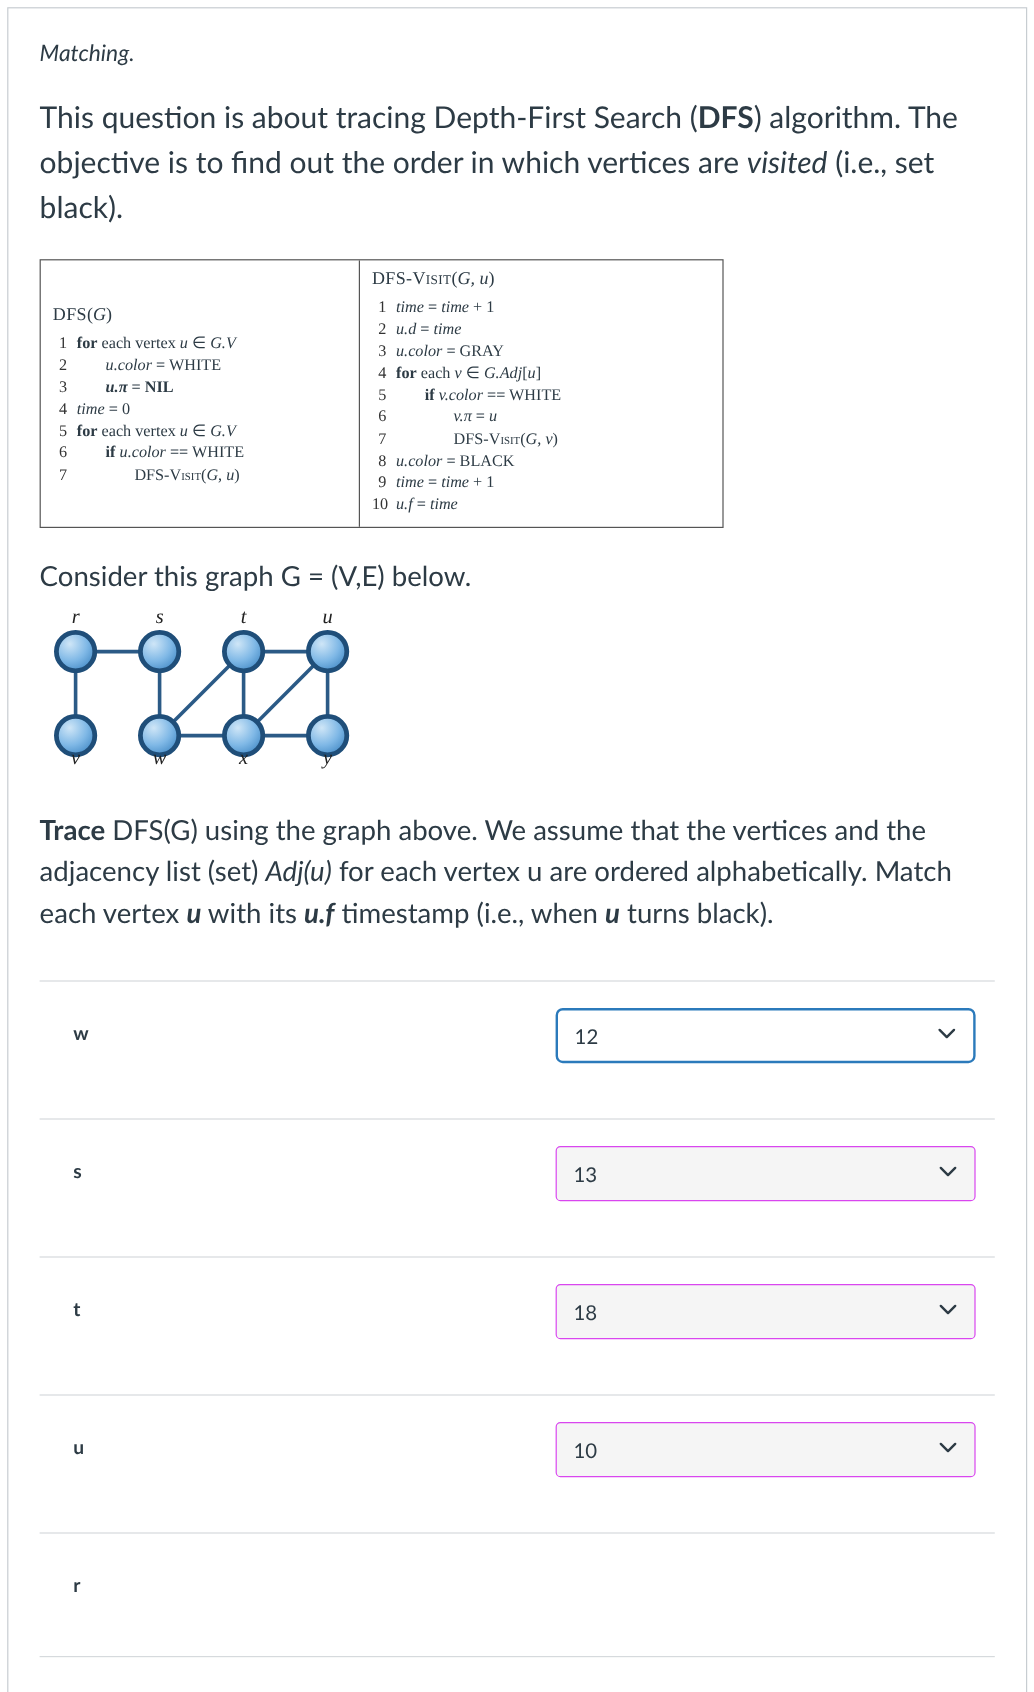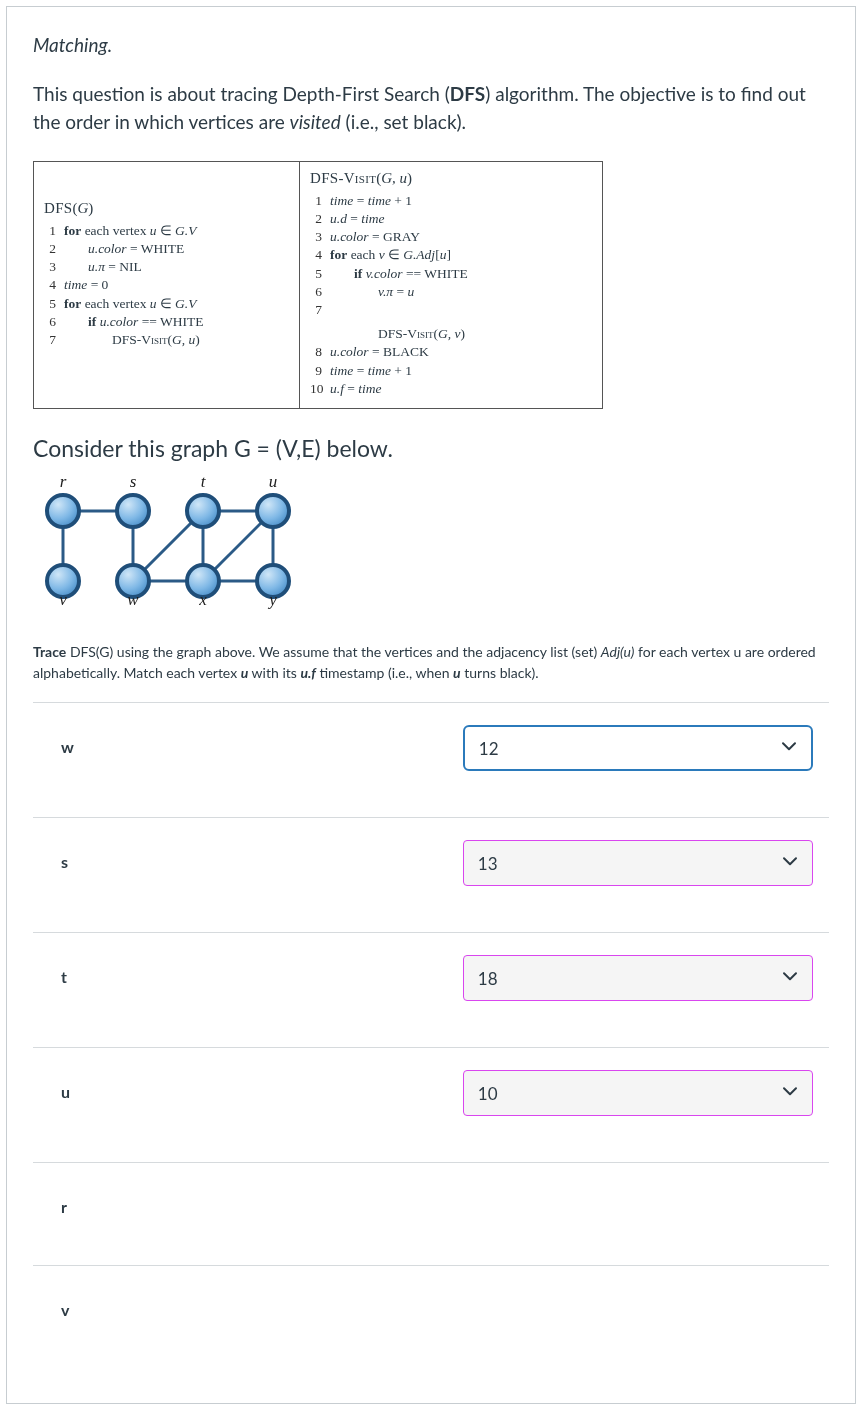--- a/index.html
+++ b/index.html
@@ -19,21 +19,21 @@
     width: 850px;
     min-height: 1398px;
     background: #fff;
   }
   .title {
     font-style: italic;
     font-size: 19px;
     margin-bottom: 20px;
   }
   .intro {
-    font-size: 19px;
+    font-size: 25px;
     margin-bottom: 24px;
   }
   .intro b { font-weight: 700; }
   .intro i, .intro em { font-style: italic; }
 
   
   .algo-wrap {
     display: flex;
     border: 1px solid #555;
     width: 570px;
@@ -70,22 +70,22 @@
 
   .subhead {
     font-size: 23px;
     margin-bottom: 10px;
   }
 
   
   .graph-svg { margin-bottom: 20px; }
 
   .task {
-    font-size: 14px;
-    margin-bottom: 19px;
+    font-size: 23px;
+    margin-bottom: 40px;
   }
 
   
   .match-table {
     width: 100%;
   }
   .match-row {
     display: flex;
     align-items: flex-start;
     border-top: 1px solid #d6dadd;
@@ -145,21 +145,21 @@
           <div class="pline">
             <span class="num">1</span>
             <span class="code" style="padding-left: 0px;"><span class="kw">for</span> each vertex <span class="var">u</span> ∈ <span class="var">G.V</span></span>
           </div>
           <div class="pline">
             <span class="num">2</span>
             <span class="code" style="padding-left: 24px;"><span class="var">u.color</span> = WHITE</span>
           </div>
           <div class="pline">
             <span class="num">3</span>
-            <span class="code" style="padding-left: 24px;"><span class="var">u.π</span> = NIL</span>
+            <span class="code" style="padding-left: 24px; font-weight: bold;"><span class="var">u.π</span> = NIL</span>
           </div>
           <div class="pline">
             <span class="num">4</span>
             <span class="code" style="padding-left: 0px;"><span class="var">time</span> = 0</span>
           </div>
           <div class="pline">
             <span class="num">5</span>
             <span class="code" style="padding-left: 0px;"><span class="kw">for</span> each vertex <span class="var">u</span> ∈ <span class="var">G.V</span></span>
           </div>
           <div class="pline">
@@ -194,21 +194,21 @@
           <div class="pline">
             <span class="num">5</span>
             <span class="code" style="padding-left: 24px;"><span class="kw">if</span> <span class="var">v.color</span> == WHITE</span>
           </div>
           <div class="pline">
             <span class="num">6</span>
             <span class="code" style="padding-left: 48px;"><span class="var">v.π</span> = <span class="var">u</span></span>
           </div>
           <div class="pline">
             <span class="num">7</span>
-            <span class="code" style="padding-left: 48px; margin-top: 24px;"><span class="sc">DFS-Visit</span>(<span class="var">G, v</span>)</span>
+            <span class="code" style="padding-left: 48px;"><span class="sc">DFS-Visit</span>(<span class="var">G, v</span>)</span>
           </div>
           <div class="pline">
             <span class="num">8</span>
             <span class="code" style="padding-left: 0px;"><span class="var">u.color</span> = BLACK</span>
           </div>
           <div class="pline">
             <span class="num">9</span>
             <span class="code" style="padding-left: 0px;"><span class="var">time</span> = <span class="var">time</span> + 1</span>
           </div>
           <div class="pline">

